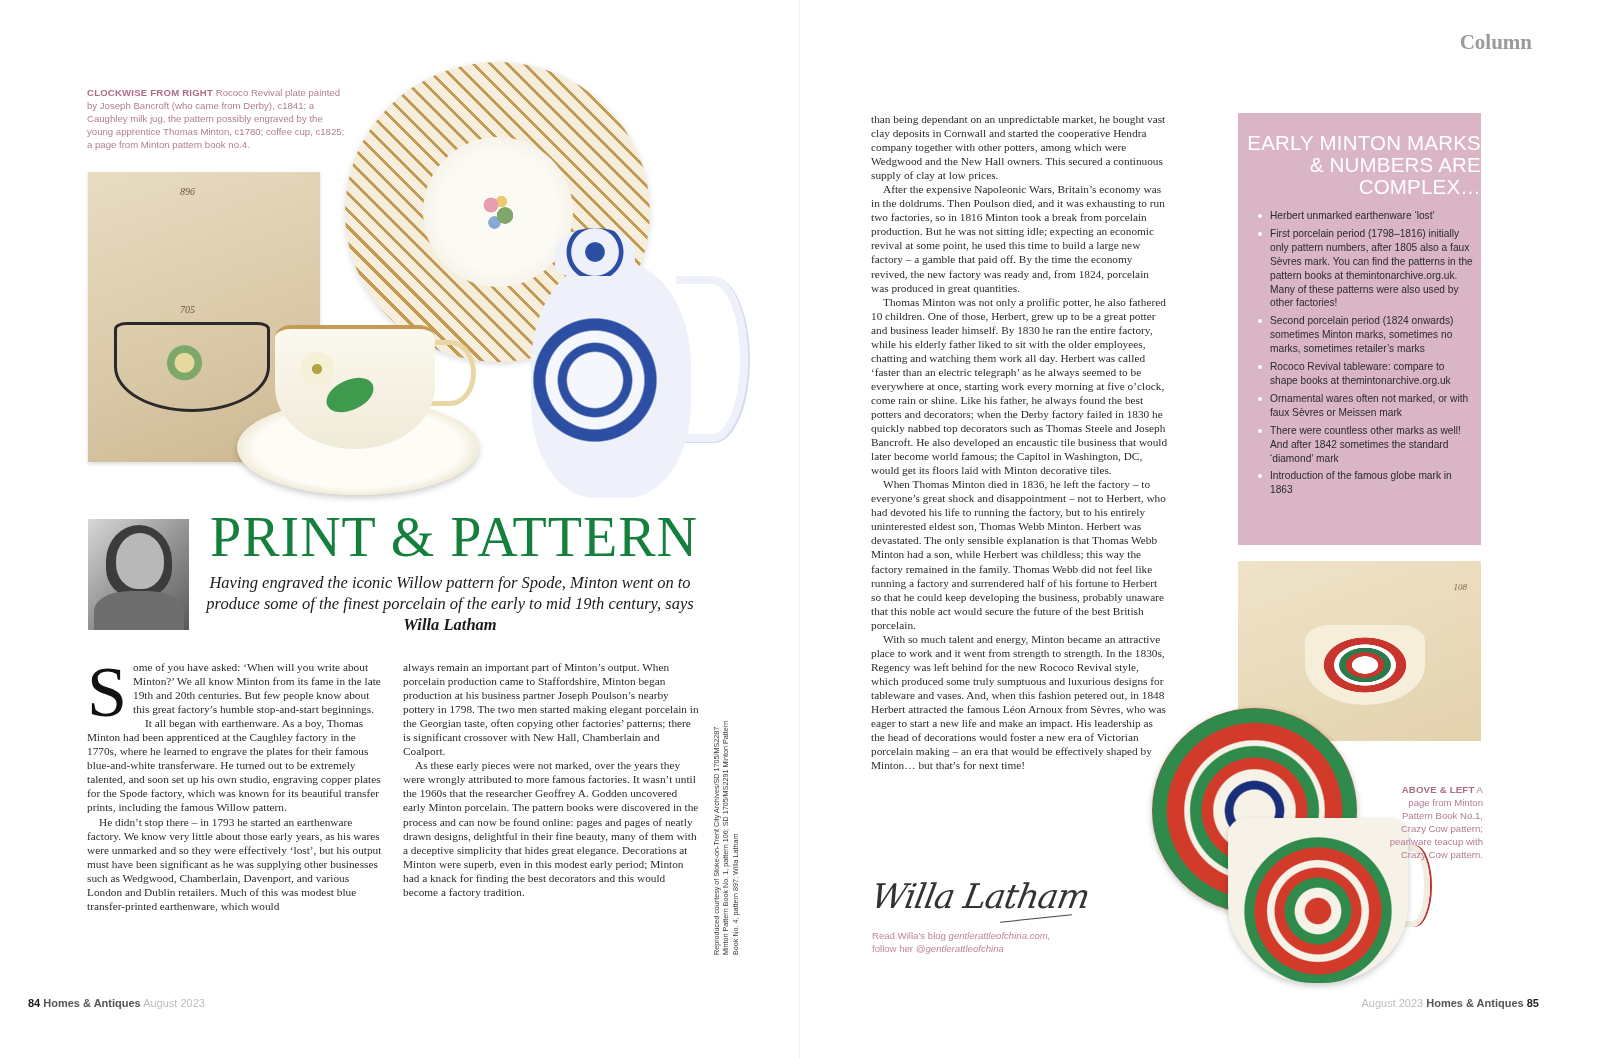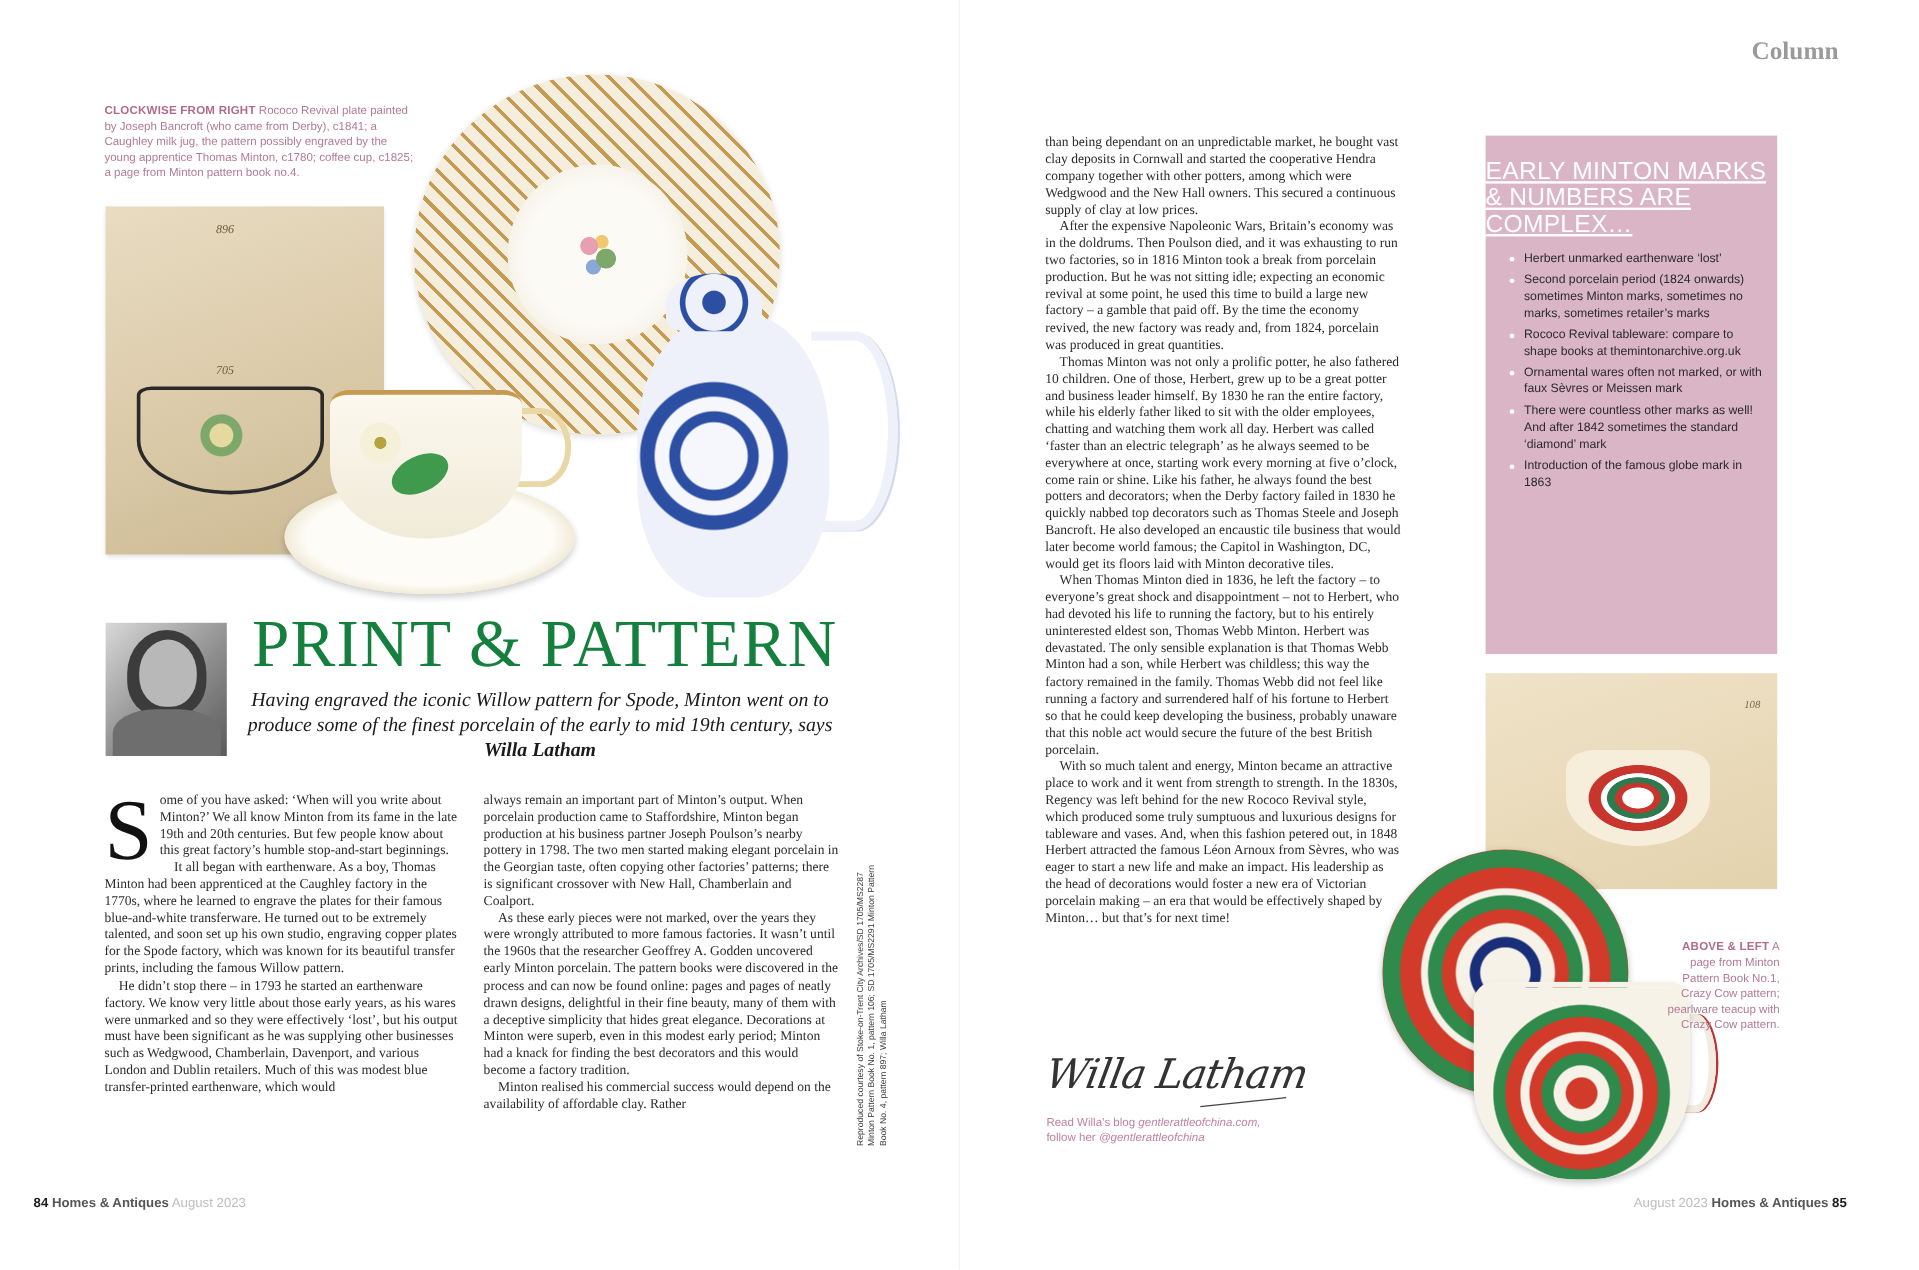--- a/index.html
+++ b/index.html
@@ -21,21 +21,21 @@
   .title { left:210px; top:505px; font-family:"Liberation Serif", serif; font-size:56px; letter-spacing:1px; color:#15803d; }
   .standfirst { left:200px; top:572px; width:500px; text-align:center; font-family:"Liberation Serif", serif; font-style:italic; font-size:16.5px; line-height:21px; color:#1a1a1a; }
   .standfirst b { font-style:italic; font-weight:bold; }
 
   .author-photo { left:88px; top:519px; width:101px; height:111px; background:linear-gradient(135deg,#d8d8d8,#8e8e8e 55%,#5a5a5a); overflow:hidden; }
   .author-photo .head { position:absolute; left:28px; top:14px; width:48px; height:56px; border-radius:50% 50% 45% 45%; background:#b8b8b8; }
   .author-photo .hair { position:absolute; left:18px; top:6px; width:66px; height:72px; border-radius:50% 50% 40% 40%; background:#3c3c3c; }
   .author-photo .body { position:absolute; left:6px; top:72px; width:90px; height:50px; border-radius:40% 40% 0 0; background:#6e6e6e; }
 
   .sidebar-box { left:1238px; top:113px; width:243px; height:432px; background:#d9b5c6; }
-  .sidebar-title { position:absolute; left:0; top:19px; width:100%; text-align:left; font-family:"Liberation Sans", sans-serif; font-size:20.5px; line-height:22px; color:#ffffff; letter-spacing:0.2px;text-decoration:underline; }
+  .sidebar-title { position:absolute; left:0; top:19px; width:100%; text-align:right; font-family:"Liberation Sans", sans-serif; font-size:20.5px; line-height:22px; color:#ffffff; letter-spacing:0.2px; }
   .sidebar-list { position:absolute; left:18px; top:96px; width:218px; margin:0; padding:0; list-style:none; font-family:"Liberation Sans", sans-serif; font-size:10.2px; line-height:13.9px; color:#2a2a2a; }
   .sidebar-list li { position:relative; padding-left:14px; margin-bottom:4px; }
   .sidebar-list li::before { content:""; position:absolute; left:2px; top:5px; width:4px; height:4px; border-radius:50%; background:#fff; }
 
   .credit-vertical { left:712px; top:955px; transform-origin:0 0; transform:rotate(-90deg); width:245px; font-family:"Liberation Sans", sans-serif; font-size:7.2px; line-height:9.4px; color:#3a3a3a; }
 
   .signature { left:872px; top:876px; font-family:"DejaVu Serif", serif; font-style:italic; font-size:34px; color:#333; transform:skewX(-10deg); letter-spacing:-1px; }
   .sig-line { left:1000px; top:918px; width:72px; height:1px; background:#444; transform:rotate(-6deg); }
   .blog-note { left:872px; top:930px; font-family:"Liberation Sans", sans-serif; font-size:9.6px; line-height:12.5px; color:#c0839f; }
   .blog-note i { font-style:italic; }
@@ -107,21 +107,20 @@
 <div class="abs body-col" style="left:87px; top:660px; width:297px;">
   <span class="dropcap">S</span>
   <p class="first">ome of you have asked: ‘When will you write about Minton?’ We all know Minton from its fame in the late 19th and 20th centuries. But few people know about this great factory’s humble stop-and-start beginnings.</p>
   <p>It all began with earthenware. As a boy, Thomas Minton had been apprenticed at the Caughley factory in the 1770s, where he learned to engrave the plates for their famous blue-and-white transferware. He turned out to be extremely talented, and soon set up his own studio, engraving copper plates for the Spode factory, which was known for its beautiful transfer prints, including the famous Willow pattern.</p>
   <p>He didn’t stop there – in 1793 he started an earthenware factory. We know very little about those early years, as his wares were unmarked and so they were effectively ‘lost’, but his output must have been significant as he was supplying other businesses such as Wedgwood, Chamberlain, Davenport, and various London and Dublin retailers. Much of this was modest blue transfer-printed earthenware, which would</p>
 </div>
 
 <div class="abs body-col" style="left:403px; top:660px; width:297px;">
   <p class="first">always remain an important part of Minton’s output. When porcelain production came to Staffordshire, Minton began production at his business partner Joseph Poulson’s nearby pottery in 1798. The two men started making elegant porcelain in the Georgian taste, often copying other factories’ patterns; there is significant crossover with New Hall, Chamberlain and Coalport.</p>
   <p>As these early pieces were not marked, over the years they were wrongly attributed to more famous factories. It wasn’t until the 1960s that the researcher Geoffrey A. Godden uncovered early Minton porcelain. The pattern books were discovered in the process and can now be found online: pages and pages of neatly drawn designs, delightful in their fine beauty, many of them with a deceptive simplicity that hides great elegance. Decorations at Minton were superb, even in this modest early period; Minton had a knack for finding the best decorators and this would become a factory tradition.</p>
-  <p>Minton realised his commercial success would depend on the availability of affordable clay. Rather</p>
 </div>
 
 <div class="abs credit-vertical">Reproduced courtesy of Stoke-on-Trent City Archives/SD 1705/MS2287 Minton Pattern Book No. 1, pattern 106; SD 1705/MS2291 Minton Pattern Book No. 4, pattern 897; Willa Latham</div>
 
 <div class="abs folio-left">
   <span class="folio-num">84</span>
   <span class="folio-mag">Homes &amp; Antiques</span>
   <span class="folio-date">August 2023</span>
 </div>
 
@@ -137,20 +136,21 @@
 <div class="abs sig-line"></div>
 <div class="abs blog-note">
   <span>Read Willa’s blog </span><i>gentlerattleofchina.com,</i><br>
   <span>follow her </span><i>@gentlerattleofchina</i>
 </div>
 
 <div class="abs sidebar-box">
   <div class="sidebar-title">EARLY MINTON MARKS &amp; NUMBERS ARE COMPLEX…</div>
   <ul class="sidebar-list">
     <li>Herbert unmarked earthenware ‘lost’</li>
+    <li>First porcelain period (1798–1816) initially only pattern numbers, after 1805 also a faux Sèvres mark. You can find the patterns in the pattern books at themintonarchive.org.uk. Many of these patterns were also used by other factories!</li>
     <li>Second porcelain period (1824 onwards) sometimes Minton marks, sometimes no marks, sometimes retailer’s marks</li>
     <li>Rococo Revival tableware: compare to shape books at themintonarchive.org.uk</li>
     <li>Ornamental wares often not marked, or with faux Sèvres or Meissen mark</li>
     <li>There were countless other marks as well! And after 1842 sometimes the standard ‘diamond’ mark</li>
     <li>Introduction of the famous globe mark in 1863</li>
   </ul>
 </div>
 
 <div class="abs right-page-art">
   <span class="abs serif" style="right:14px; top:21px; font-size:9px; font-style:italic; color:#7a6a4c;">108</span>

